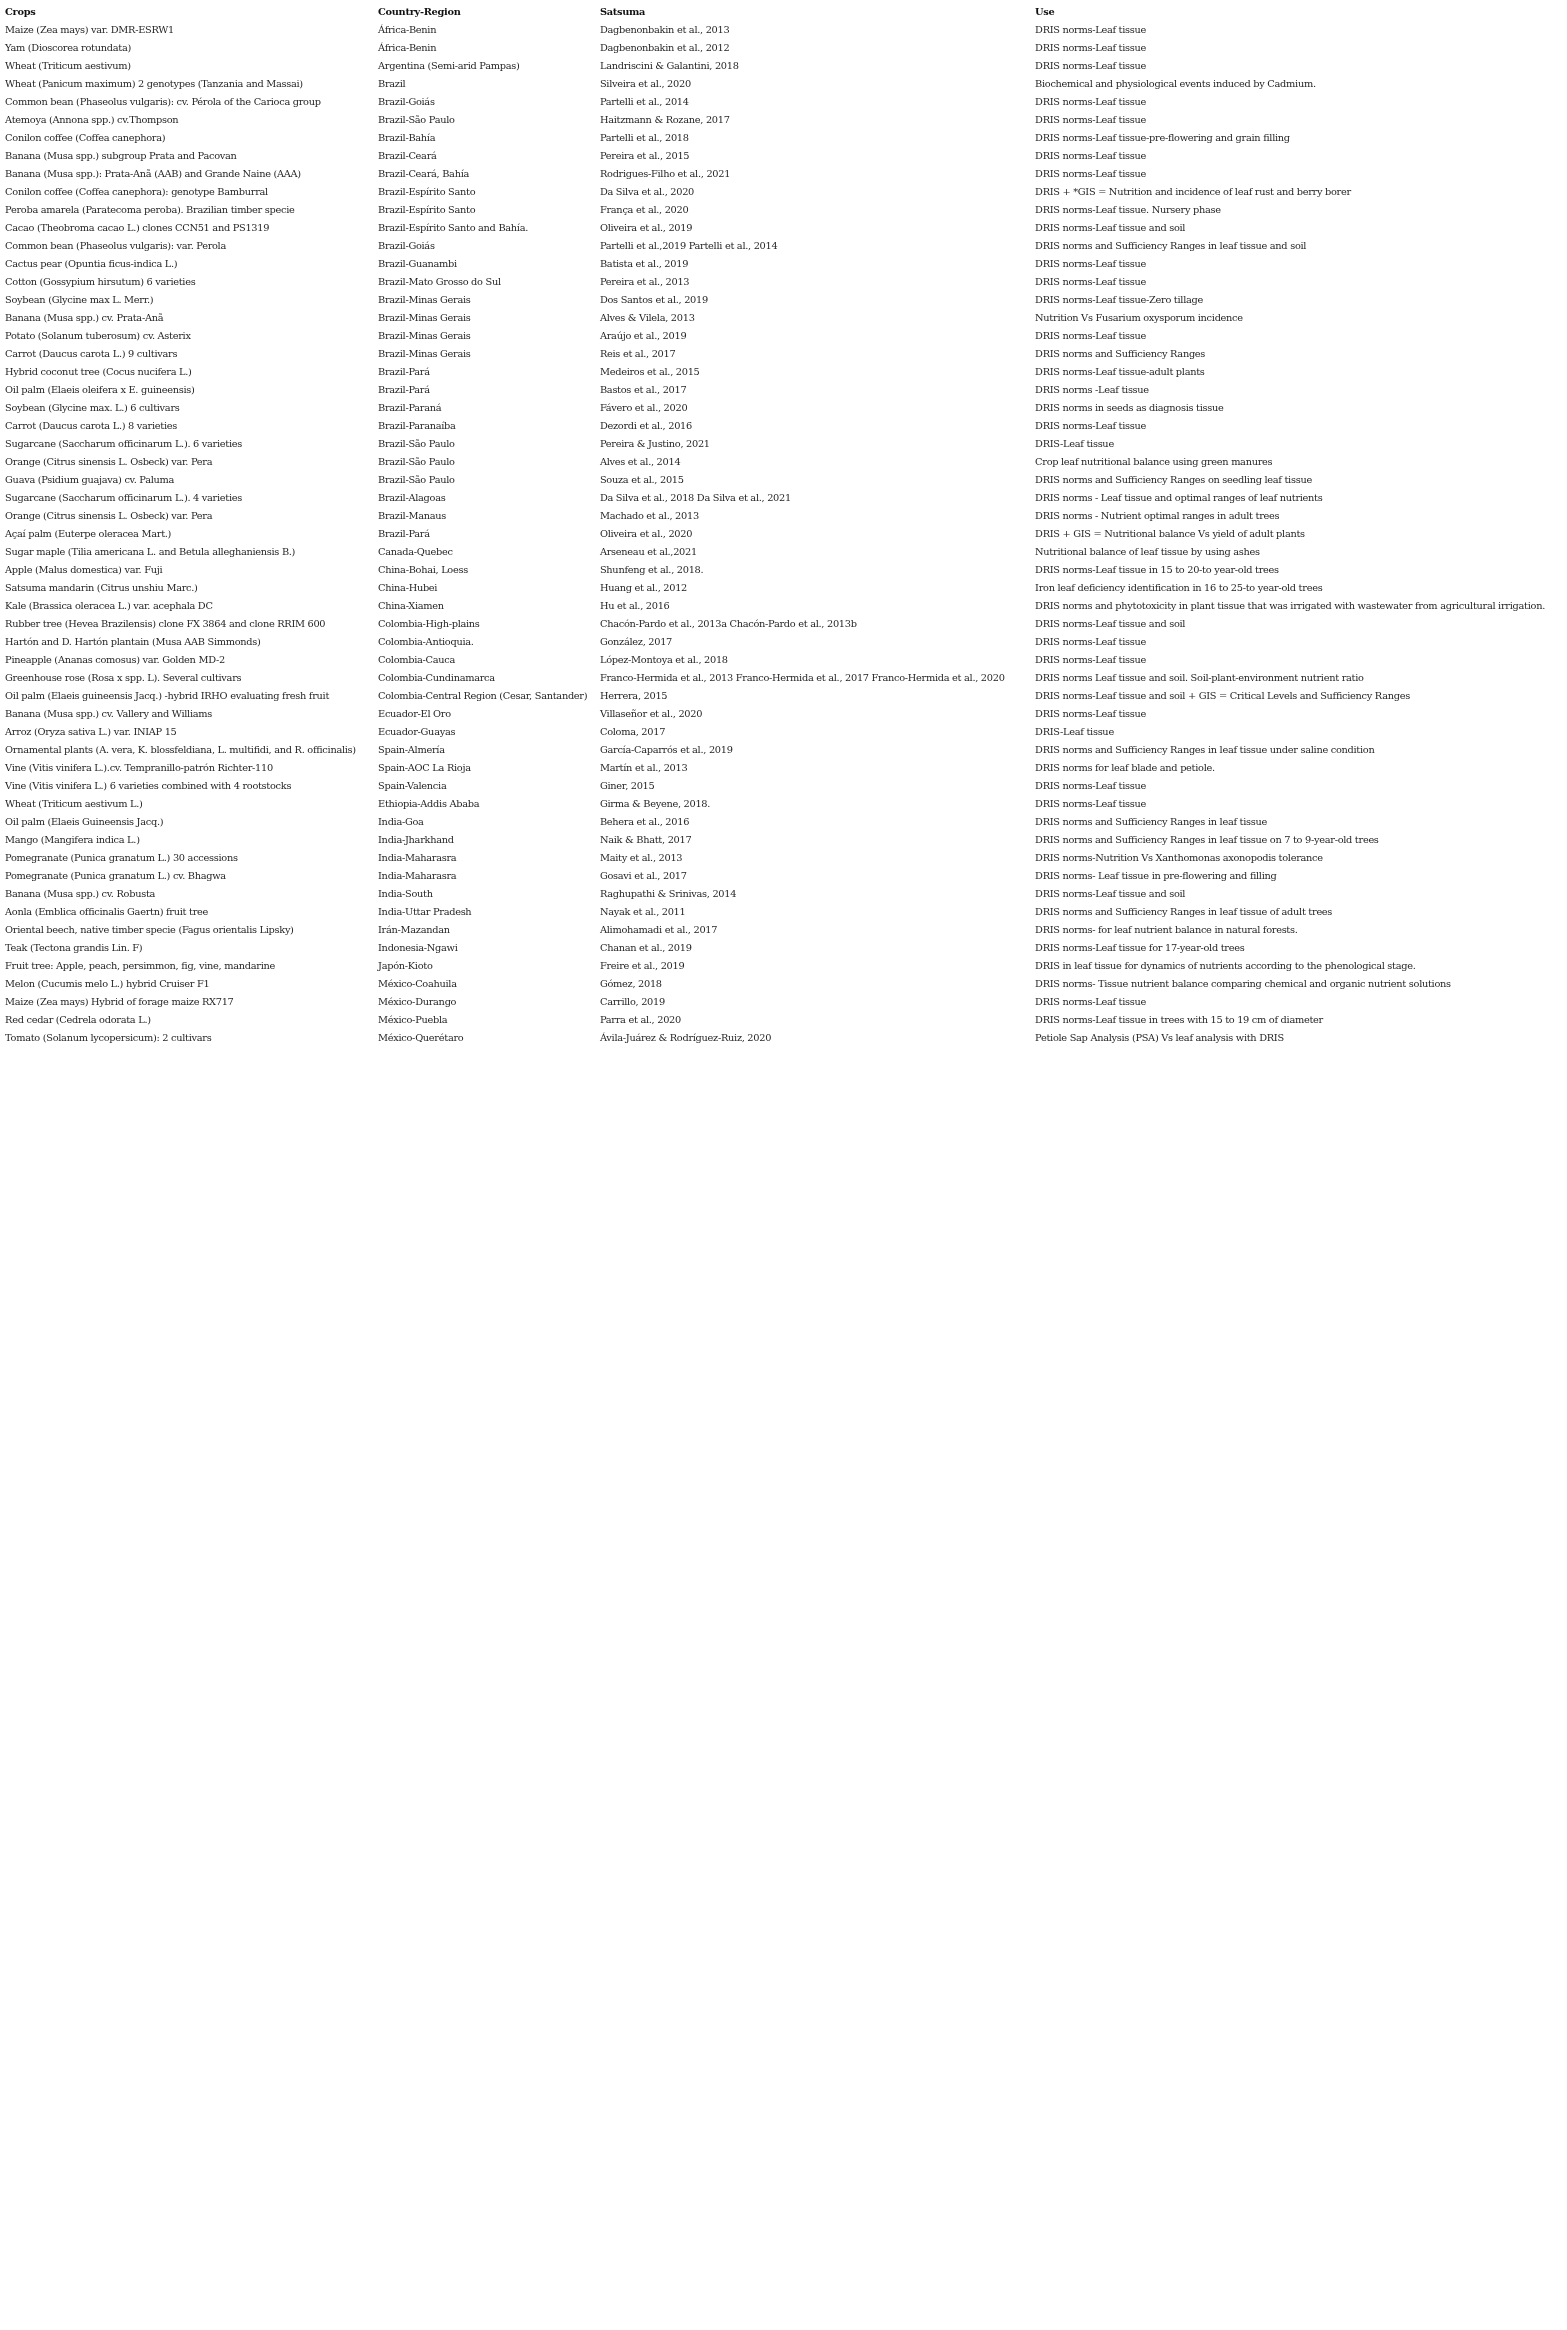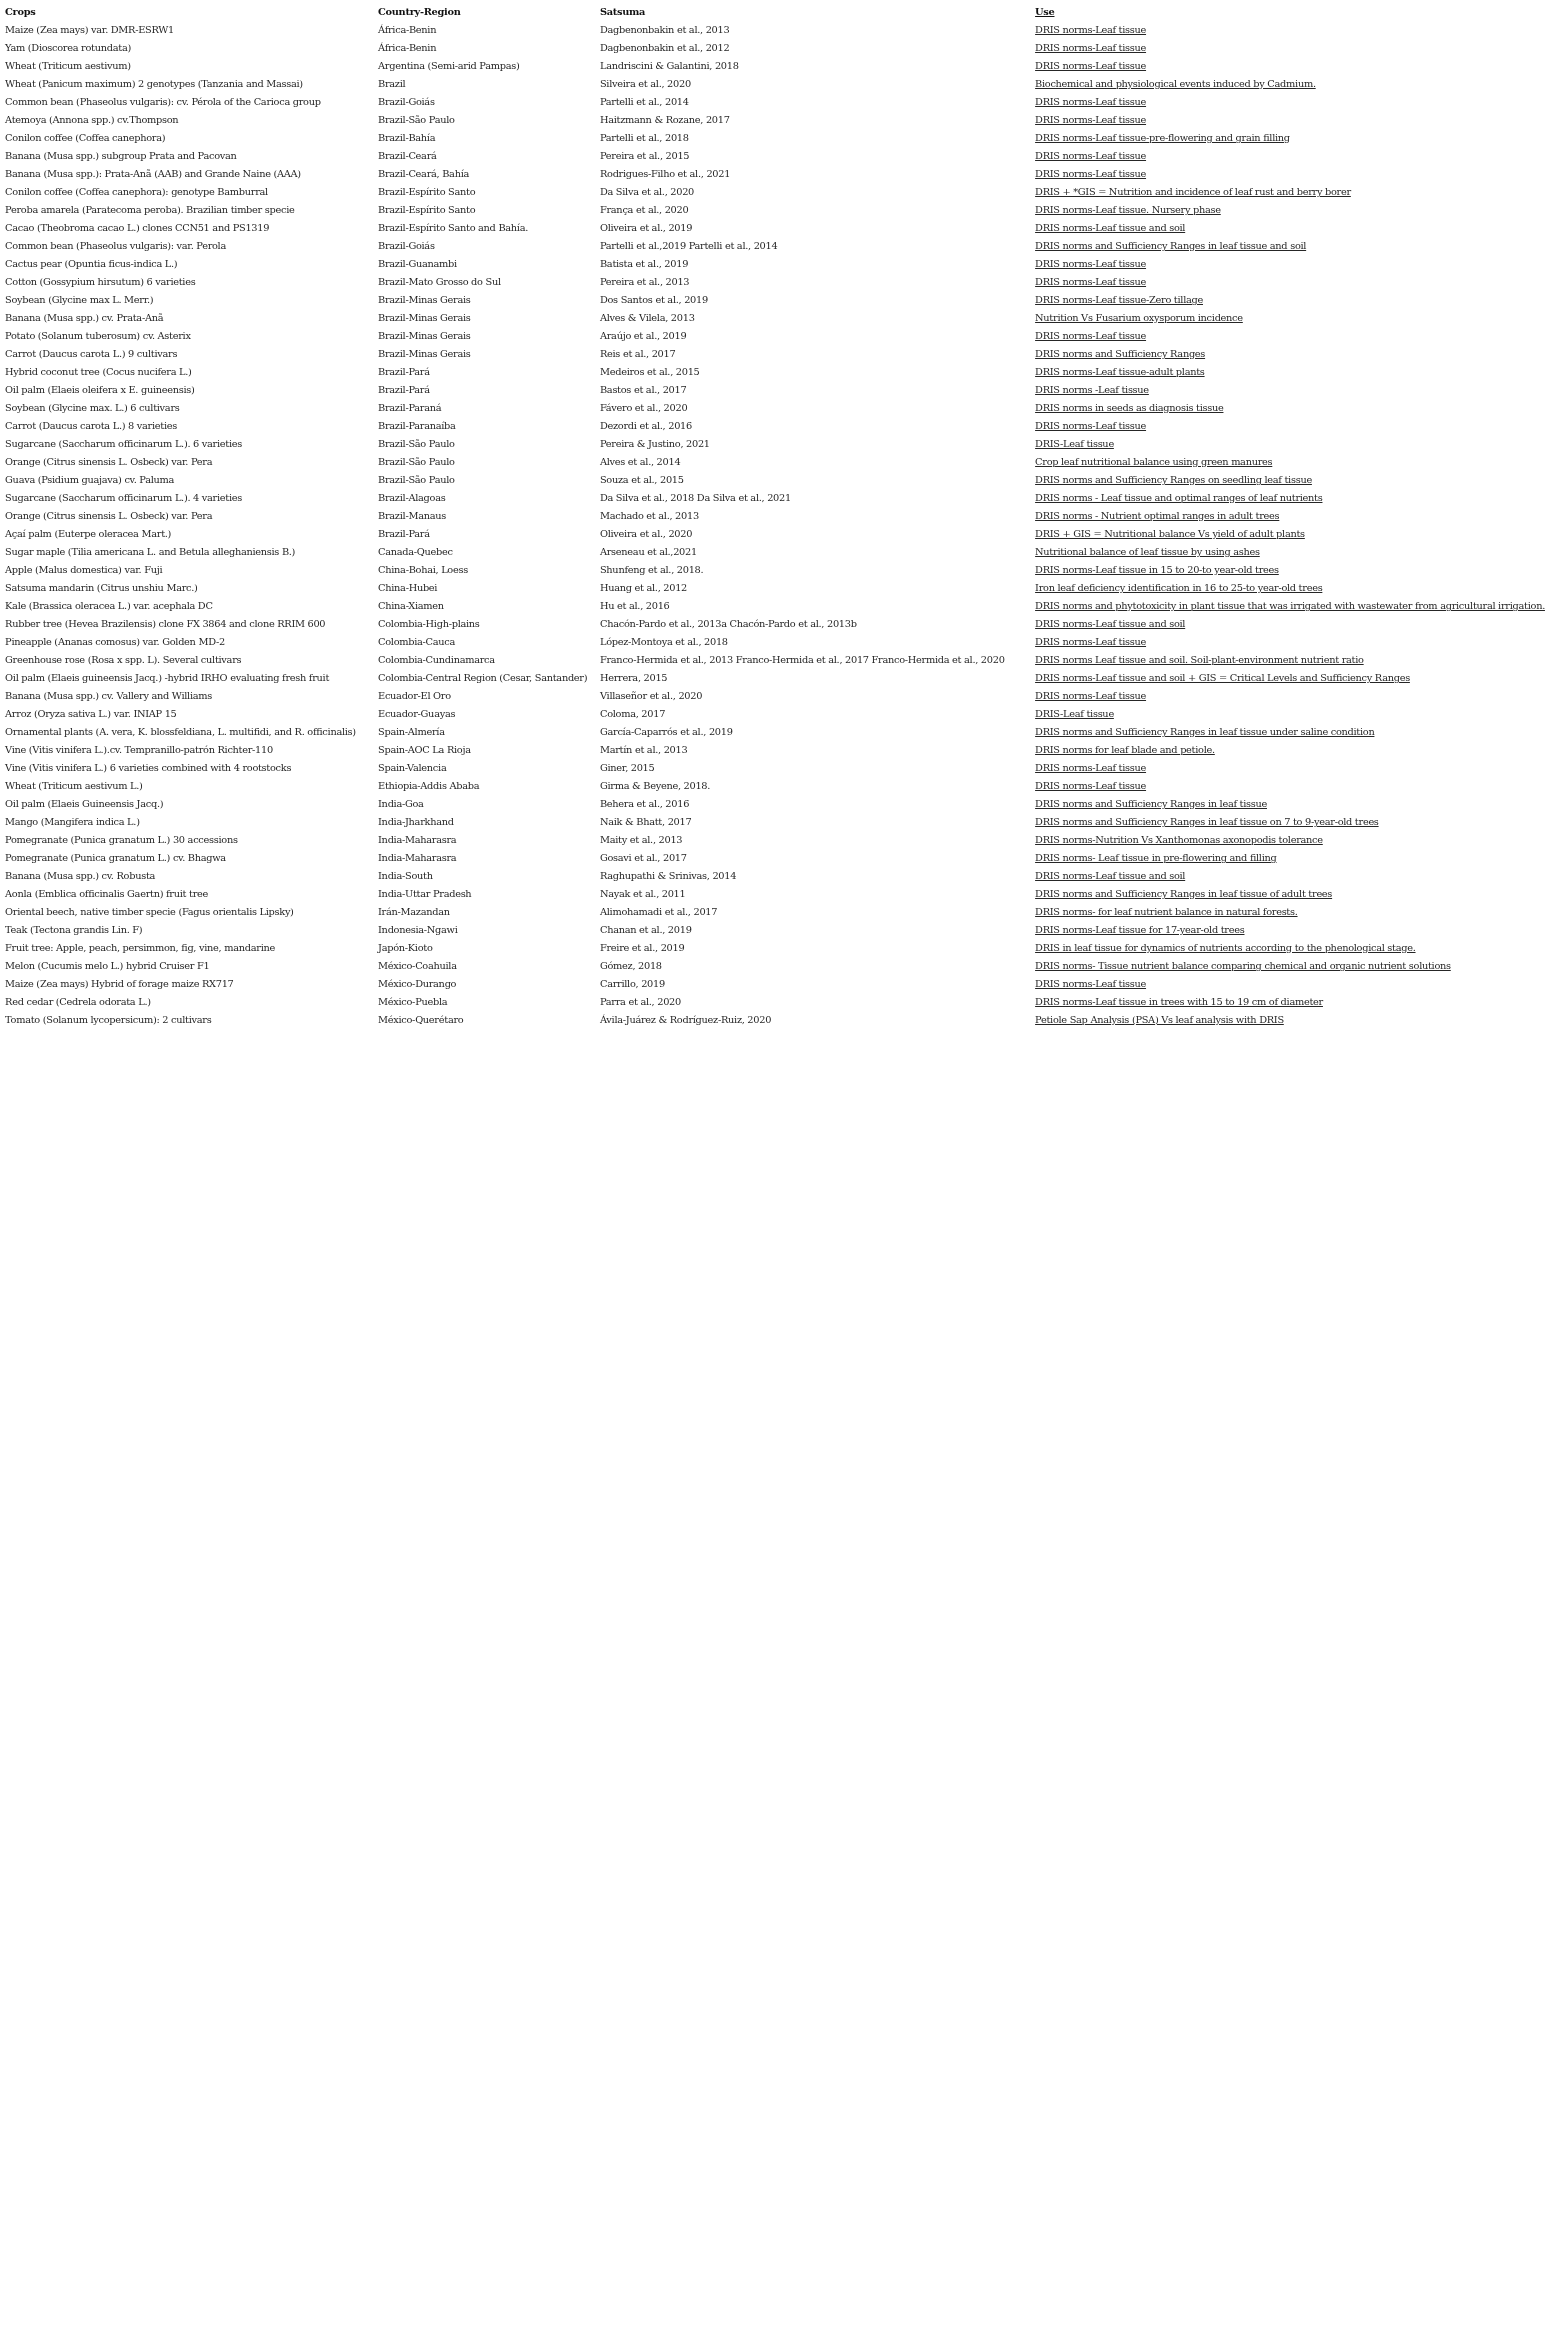--- a/index.html
+++ b/index.html
@@ -37,21 +37,21 @@
     margin-left: 12px;
   }
   .table td {
     font-weight: 300;
     color: #262626;
     transform-origin: left center;
   }
   .col-crop { width: 372px; }
   .col-region { width: 220px; }
   .col-author { width: 435px; }
-  .col-use { width: 532px; text-decoration: underline; }
+  .col-use { width: 532px; }
 </style>
 </head>
 <body>
 
 <table class="table">
   <thead>
     <tr>
       <th class="col-crop">Crops</th>
       <th class="col-region">Country-Region</th>
       <th class="col-author">Satsuma</th>
@@ -257,20 +257,26 @@
         <td class="col-author">Hu et al., 2016</td>
         <td class="col-use">DRIS norms and phytotoxicity in plant tissue that was irrigated with wastewater from agricultural irrigation.</td>
       </tr>
       <tr>
         <td class="col-crop">Rubber tree (Hevea Brazilensis) clone FX 3864 and clone RRIM 600</td>
         <td class="col-region">Colombia-High-plains</td>
         <td class="col-author">Chacón-Pardo et al., 2013a Chacón-Pardo et al., 2013b</td>
         <td class="col-use">DRIS norms-Leaf tissue and soil</td>
       </tr>
       <tr>
+        <td class="col-crop">Hartón and D. Hartón plantain (Musa AAB Simmonds)</td>
+        <td class="col-region">Colombia-Antioquia.</td>
+        <td class="col-author">González, 2017</td>
+        <td class="col-use">DRIS norms-Leaf tissue</td>
+      </tr>
+      <tr>
         <td class="col-crop">Pineapple (Ananas comosus) var. Golden MD-2</td>
         <td class="col-region">Colombia-Cauca</td>
         <td class="col-author">López-Montoya et al., 2018</td>
         <td class="col-use">DRIS norms-Leaf tissue</td>
       </tr>
       <tr>
         <td class="col-crop">Greenhouse rose (Rosa x spp. L). Several cultivars</td>
         <td class="col-region">Colombia-Cundinamarca</td>
         <td class="col-author">Franco-Hermida et al., 2013 Franco-Hermida et al., 2017 Franco-Hermida et al., 2020</td>
         <td class="col-use">DRIS norms Leaf tissue and soil. Soil-plant-environment nutrient ratio</td>

